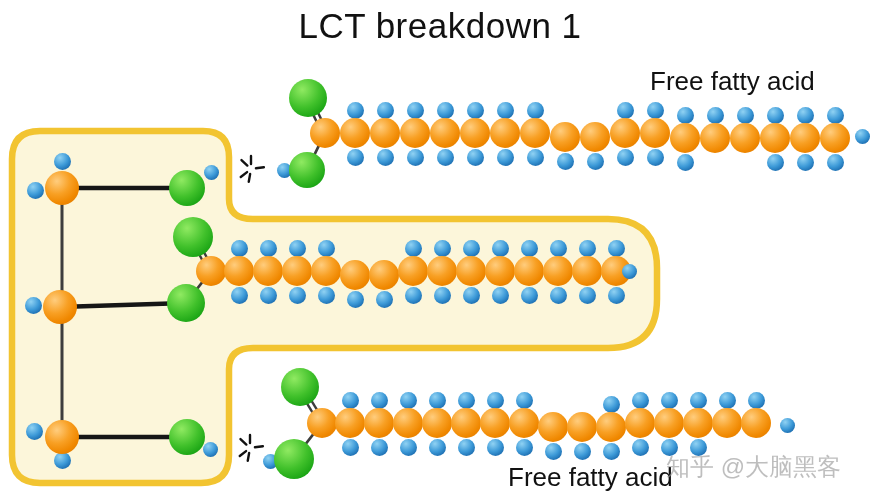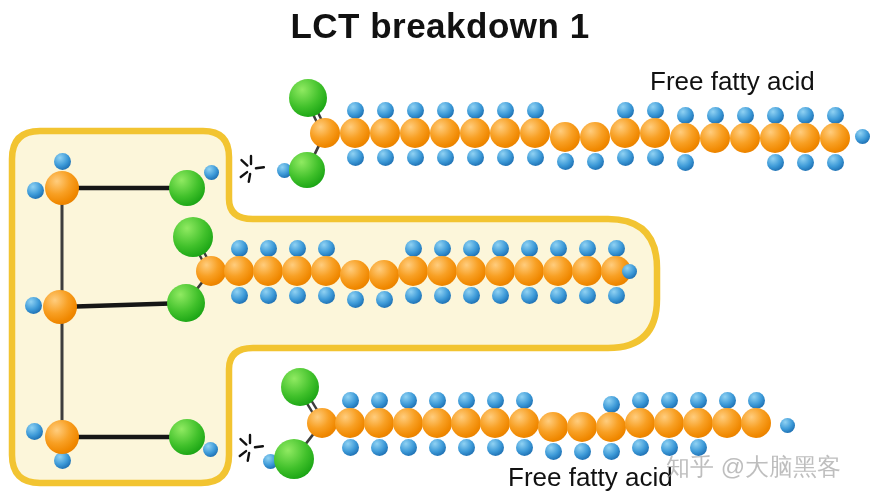--- a/index.html
+++ b/index.html
@@ -6,21 +6,21 @@
   #canvas{position:relative;width:880px;height:500px;background:#fff;overflow:hidden;
           font-family:"Liberation Sans",sans-serif;}
   #shape-svg{position:absolute;left:0;top:0;z-index:1;}
   #ball-layer{position:absolute;left:0;top:0;width:880px;height:500px;z-index:2;pointer-events:none;}
   .ball{position:absolute;border-radius:50%;}
   .carbon{background:radial-gradient(circle at 35% 30%, #ffcd7e 0%, #f8a024 40%, #f08800 68%, #d97500 100%);}
   .hydrogen{background:radial-gradient(circle at 35% 28%, #90d2f3 0%, #3d9ad8 48%, #1767ab 84%, #0f568f 100%);}
   .oxygen{background:radial-gradient(circle at 35% 28%, #90ea62 0%, #41c12b 48%, #18a313 80%, #0e8c10 100%);}
   .label{position:absolute;z-index:3;color:#111;font-size:26px;font-weight:500;white-space:nowrap;}
   #title{position:absolute;z-index:3;top:6px;left:0;width:100%;text-align:center;
-         font-size:35px;font-weight:700;letter-spacing:.5px;color:#111;}
+         font-size:35px;font-weight:400;letter-spacing:.5px;color:#111;}
   #lbl-ffa-top{left:650px;top:66px;}
   #lbl-mono{left:318px;top:314px;}
   #lbl-ffa-bottom{left:508px;top:462px;}
   #watermark{position:absolute;z-index:4;left:666px;top:451px;font-size:24px;
              color:rgba(150,150,150,0.62);white-space:nowrap;}
 </style>
 </head>
 <body>
 
 <div id="canvas">

